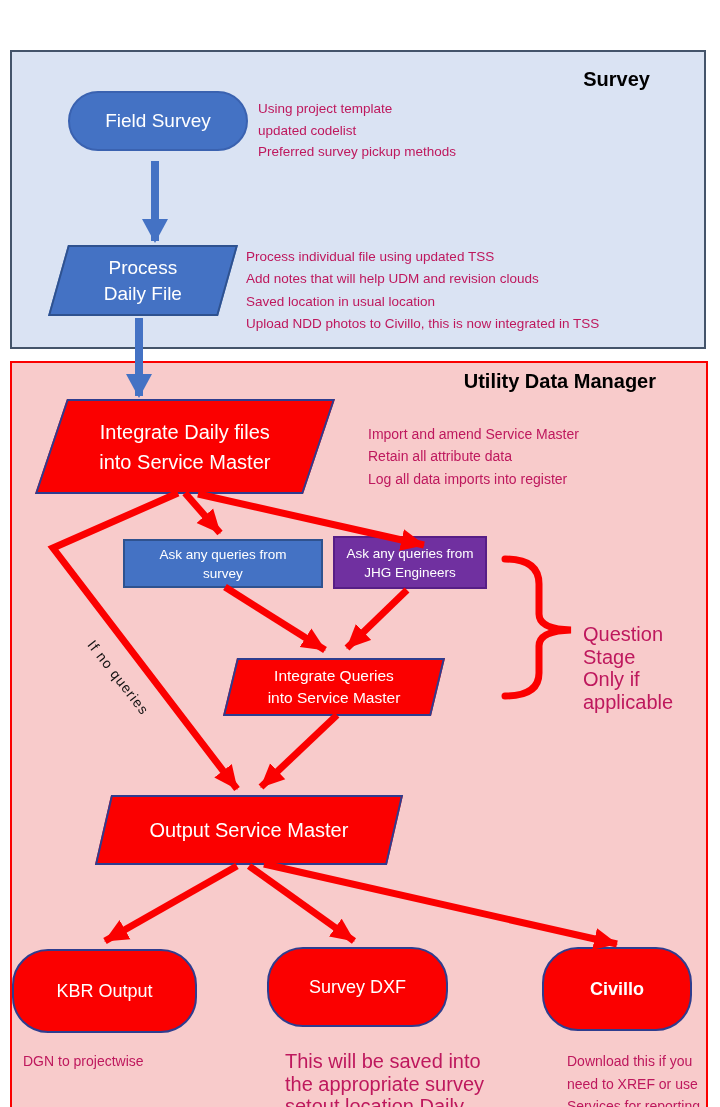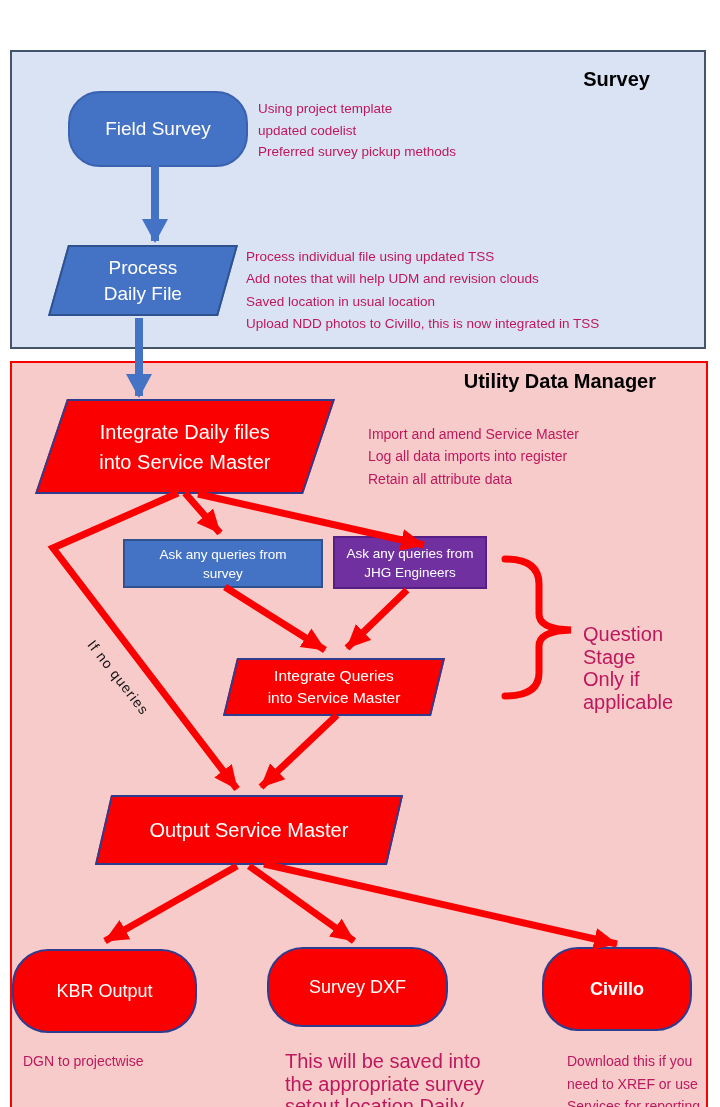--- a/index.html
+++ b/index.html
@@ -17,21 +17,21 @@
 
   .node{position:absolute;display:flex;align-items:center;justify-content:center;color:#fff;text-align:center;box-sizing:border-box;}
   .stadium-blue{background:var(--blue,#4472c4);border:2px solid #3a62b0;border-radius:32px;}
   .stadium-red{background:var(--red,#fb0000);border:2px solid var(--shape_border,#2e3d8f);border-radius:36px;}
   .para{background:var(--red,#fb0000);border:2px solid var(--shape_border,#2e3d8f);}
   .para-blue{background:var(--blue,#4472c4);border:2px solid var(--blue_dark,#2f528f);}
   .inner{width:100%;text-align:center;}
   .rect-blue{background:var(--blue,#4472c4);border:2px solid var(--blue_dark,#2f528f);}
   .rect-purple{background:var(--purple,#7030a0);border:2px solid #571e86;}
 
-  .field-survey{left:68px;top:55px;width:180px;height:76px;font-size:19px;}
+  .field-survey{left:68px;top:55px;width:180px;height:60px;font-size:19px;}
   .process-daily{left:58px;top:209px;width:170px;height:71px;transform:skewX(-15.7deg);font-size:19px;line-height:26px;}
   .process-daily .inner{transform:skewX(15.7deg);}
   .integrate-daily{left:51px;top:363px;width:268px;height:95px;transform:skewX(-18.6deg);font-size:20px;line-height:30px;}
   .integrate-daily .inner{transform:skewX(18.6deg);}
   .ask-survey{left:123px;top:503px;width:200px;height:49px;font-size:13.5px;line-height:19px;}
   .ask-jhg{left:333px;top:500px;width:154px;height:53px;font-size:13.5px;line-height:19px;}
   .integrate-queries{left:230px;top:622px;width:208px;height:58px;transform:skewX(-13.6deg);font-size:15.5px;line-height:22px;}
   .integrate-queries .inner{transform:skewX(13.6deg);}
   .output-sm{left:103px;top:759px;width:292px;height:70px;transform:skewX(-13deg);font-size:20px;}
   .output-sm .inner{transform:skewX(13deg);}
@@ -89,22 +89,22 @@
   </div>
 
   <div class="node para integrate-daily">
     <div class="inner">
       <span>Integrate Daily files</span><br>
       <span>into Service Master</span>
     </div>
   </div>
   <div class="notes id-notes">
     <span>Import and amend Service Master</span>
+    <span>Retain all attribute data</span>
     <span>Log all data imports into register</span>
-    <span>Retain all attribute data</span>
   </div>
 
   <div class="node rect-blue ask-survey">
     <div class="inner">
       <span>Ask any queries from</span><br>
       <span>survey</span>
     </div>
   </div>
   <div class="node rect-purple ask-jhg">
     <div class="inner">

